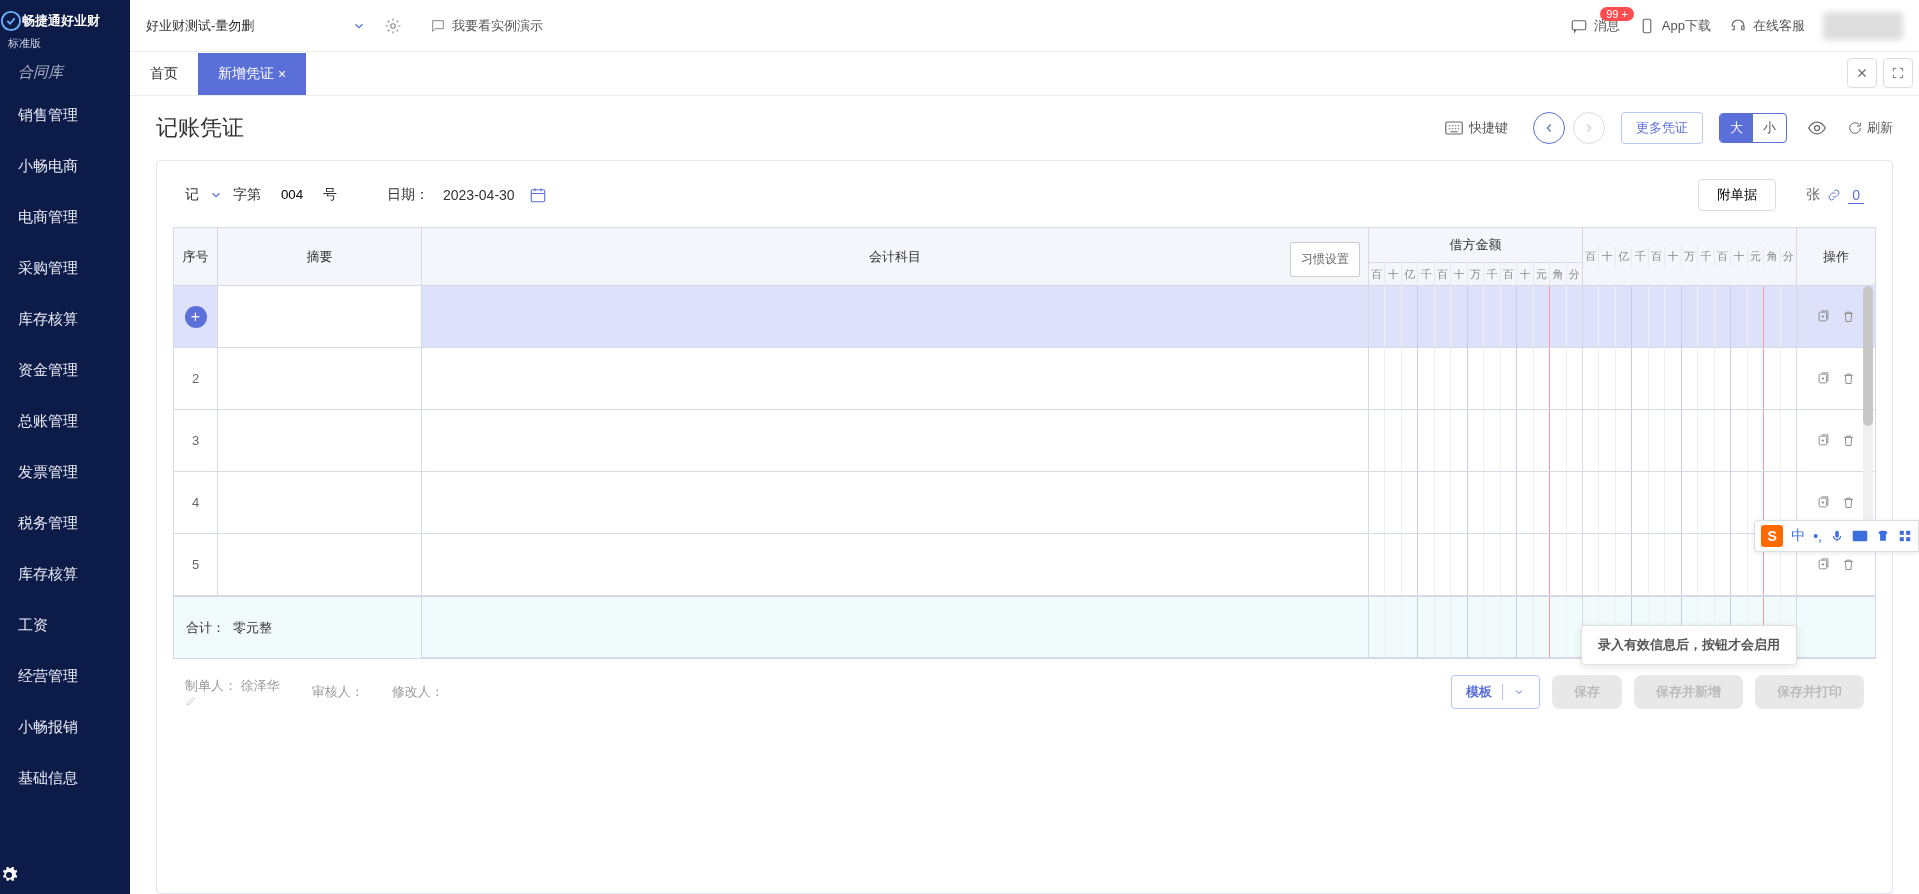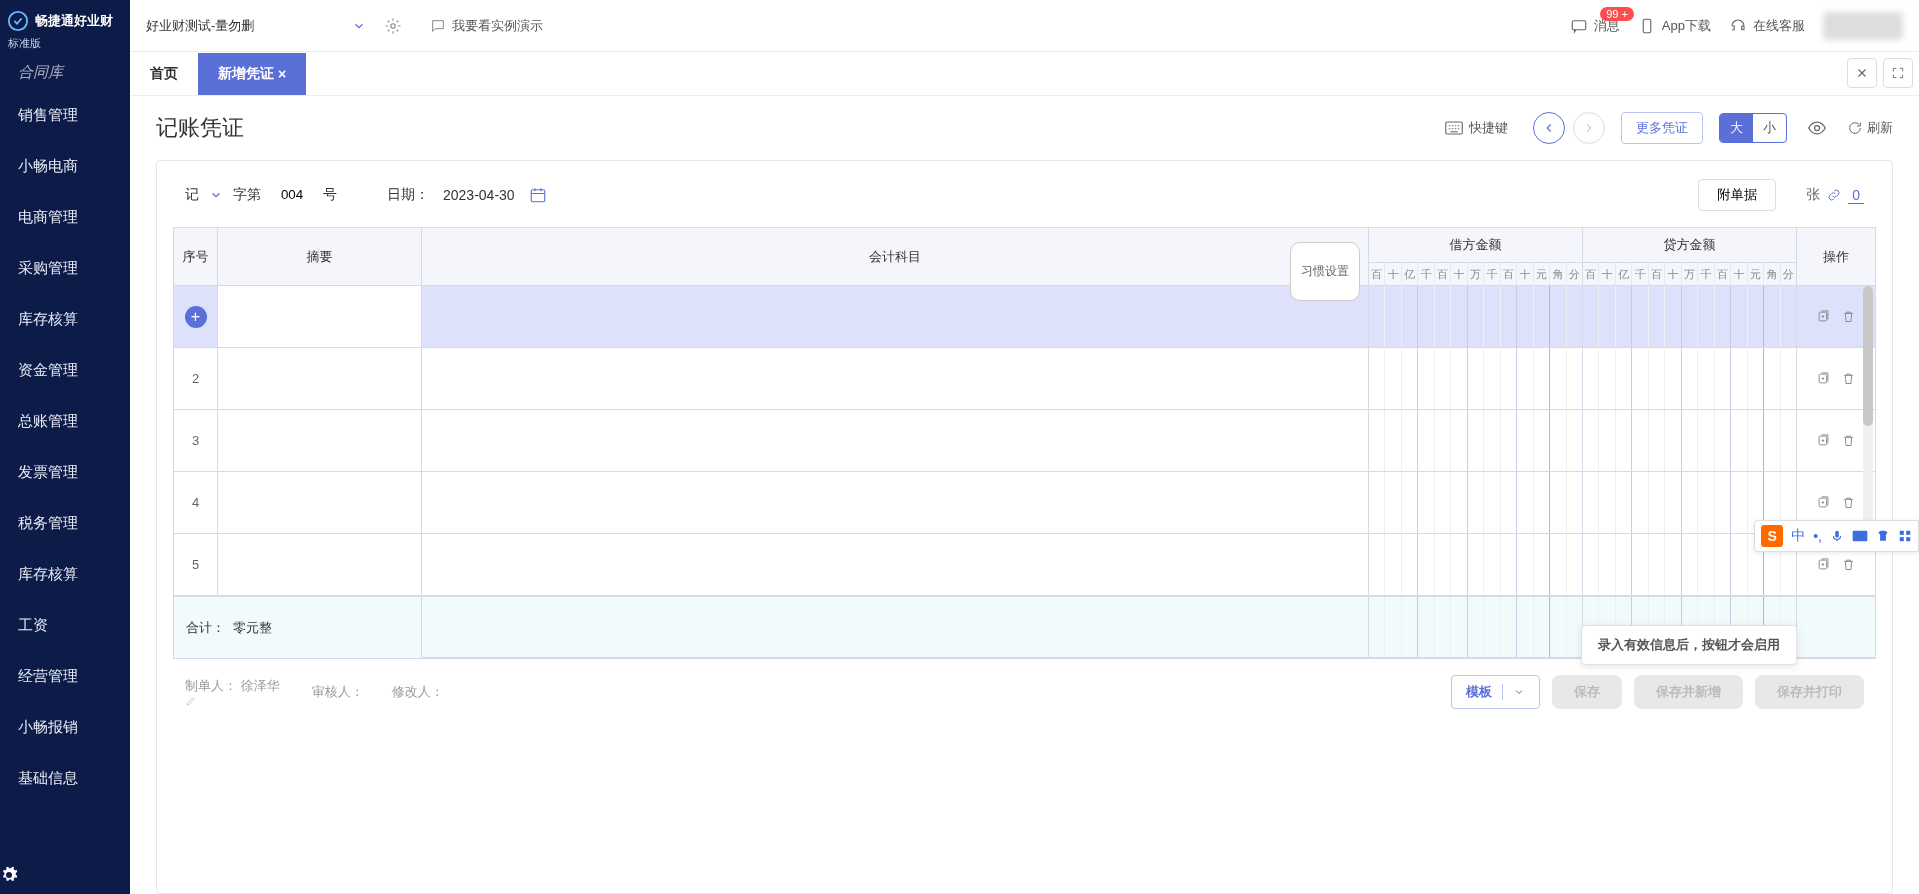--- a/index.html
+++ b/index.html
@@ -1,21 +1,21 @@
 <!DOCTYPE html>
 <html><head>
 <meta charset="utf-8">
 <style>
 * { box-sizing: border-box; margin: 0; padding: 0; }
 body { font-family: "Microsoft YaHei", "PingFang SC", sans-serif; font-size: 13px; color: #333; background: #fff; overflow: hidden; }
 .app { display: flex; height: 894px; width: 1919px; }
 
 
 .sidebar { width: 130px; background: #0c1b47; color: #fff; display: flex; flex-direction: column; }
-.logo-area { padding: 10px 7px 4px; display: flex; align-items: center; gap: 6px; }
+.logo-area { padding: 10px 0 4px; display: flex; align-items: center; }
 .logo-icon { width: 22px; height: 22px; }
 .logo-text { font-size: 13px; font-weight: bold; color: #fff; }
 .edition-badge { font-size: 11px; color: #c9d0e8; padding: 0 8px 8px; }
 .nav { flex: 1; overflow: hidden; }
 .nav-item { padding: 16px 18px; font-size: 15px; color: #e8ecf7; cursor: pointer; }
 .nav-item.cut { padding-top: 4px; padding-bottom: 8px; opacity: 0.7; font-style: italic; }
 .gear-bottom { text-align: center; padding: 10px 0; }
 .gear-bottom svg { width: 18px; height: 18px; fill: #fff; }
 
 
@@ -25,21 +25,21 @@
 .context-select .chev { color: #5b6fd8; }
 .top-gear { color: #888; cursor: pointer; }
 .demo-link { display: flex; align-items: center; gap: 6px; color: #555; cursor: pointer; margin-left: 10px; }
 .topbar-spacer { flex: 1; }
 .top-action { display: flex; align-items: center; gap: 6px; color: #555; cursor: pointer; position: relative; }
 .badge99 { position: absolute; top: -10px; right: -14px; background: #ff4d4f; color: #fff; border-radius: 10px; font-size: 11px; padding: 1px 6px; }
 .avatar-blur { width: 80px; height: 28px; background: #ddd; filter: blur(3px); border-radius: 4px; }
 
 
 .tabs-row { display: flex; align-items: center; border-bottom: 1px solid #eee; position: relative; height: 44px; }
-.tab { padding: 12px 20px; font-size: 14px; cursor: pointer; color: #333; font-weight: bold; }
+.tab { padding: 12px 20px; font-size: 14px; cursor: pointer; color: #333; }
 .tab.active { background: #5b6fd8; color: #fff; display: flex; align-items: center; gap: 4px; }
 .tab-close-x { font-size: 14px; }
 .tabs-right { position: absolute; right: 6px; top: 6px; display: flex; gap: 6px; }
 .icon-btn-sq { width: 30px; height: 30px; border: 1px solid #ddd; border-radius: 4px; display: flex; align-items: center; justify-content: center; cursor: pointer; color: #666; background: #fff; }
 
 
 .page-head { display: flex; align-items: center; padding: 16px 26px 10px; gap: 16px; }
 .page-title { font-size: 22px; font-weight: 500; flex: 1; }
 .shortcut-btn { display: flex; align-items: center; gap: 6px; border: 1px solid transparent; padding: 4px 8px; border-radius: 4px; cursor: pointer; color: #555; }
 .nav-arrows { display: flex; gap: 8px; }
@@ -76,21 +76,21 @@
 .col-sum { width: 204px; }
 .col-acct { flex: 1; position: relative; }
 .col-debit, .col-credit { width: 214px; }
 .col-ops { width: 78px; border-right: none; }
 .th { font-weight: 500; }
 .th.tall { height: 58px; flex-direction: column; }
 .amount-head-top { height: 36px; display: flex; align-items: center; justify-content: center; width: 100%; border-bottom: 1px solid #d6dae6; }
 .digit-row { display: flex; height: 22px; width: 100%; }
 .digit-cell { flex: 1; font-size: 11px; color: #888; border-right: 1px solid #e8eaf2; display: flex; align-items: center; justify-content: center; }
 .digit-cell:last-child { border-right: none; }
-.habit-btn { position: absolute; right: 8px; top: 14px; border: 1px solid #ccc; padding: 20px 10px; border-radius: 10px; font-size: 12px; cursor: pointer; background: #fff; color: #666; }
+.habit-btn { position: absolute; right: 8px; top: 14px; border: 1px solid #ccc; padding: 8px 10px; border-radius: 2px; font-size: 12px; cursor: pointer; background: #fff; color: #666; }
 .tbody .trow { display: flex; height: 62px; }
 .tbody .trow.active { background: #dde2fa; }
 .tbody .trow.active .col-sum { background: #fff; }
 .td { font-size: 13px; color: #666; }
 .seq-add { width: 22px; height: 22px; border-radius: 50%; background: #5b6fd8; color: #fff; display: flex; align-items: center; justify-content: center; cursor: pointer; font-size: 16px; }
 .summary-input { width: 100%; height: 100%; border: none; outline: none; padding: 6px 8px; resize: none; font-family: inherit; }
 .amount-grid { display: flex; height: 100%; width: 100%; }
 .acell { flex: 1; border-right: 1px solid #eef0f6; }
 .acell:last-child { border-right: none; }
 .acell.grp3 { border-right-color: #c9cde0; }
@@ -319,21 +319,20 @@
                 <div class="digit-cell">万</div>
                 <div class="digit-cell">千</div>
                 <div class="digit-cell">百</div>
                 <div class="digit-cell">十</div>
                 <div class="digit-cell">元</div>
                 <div class="digit-cell">角</div>
                 <div class="digit-cell">分</div>
               </div>
           </div>
           <div class="th col-credit tall">
-            <div class="amount-head-top">贷方金额</div>
             <div class="digit-row">
                 <div class="digit-cell">百</div>
                 <div class="digit-cell">十</div>
                 <div class="digit-cell">亿</div>
                 <div class="digit-cell">千</div>
                 <div class="digit-cell">百</div>
                 <div class="digit-cell">十</div>
                 <div class="digit-cell">万</div>
                 <div class="digit-cell">千</div>
                 <div class="digit-cell">百</div>

